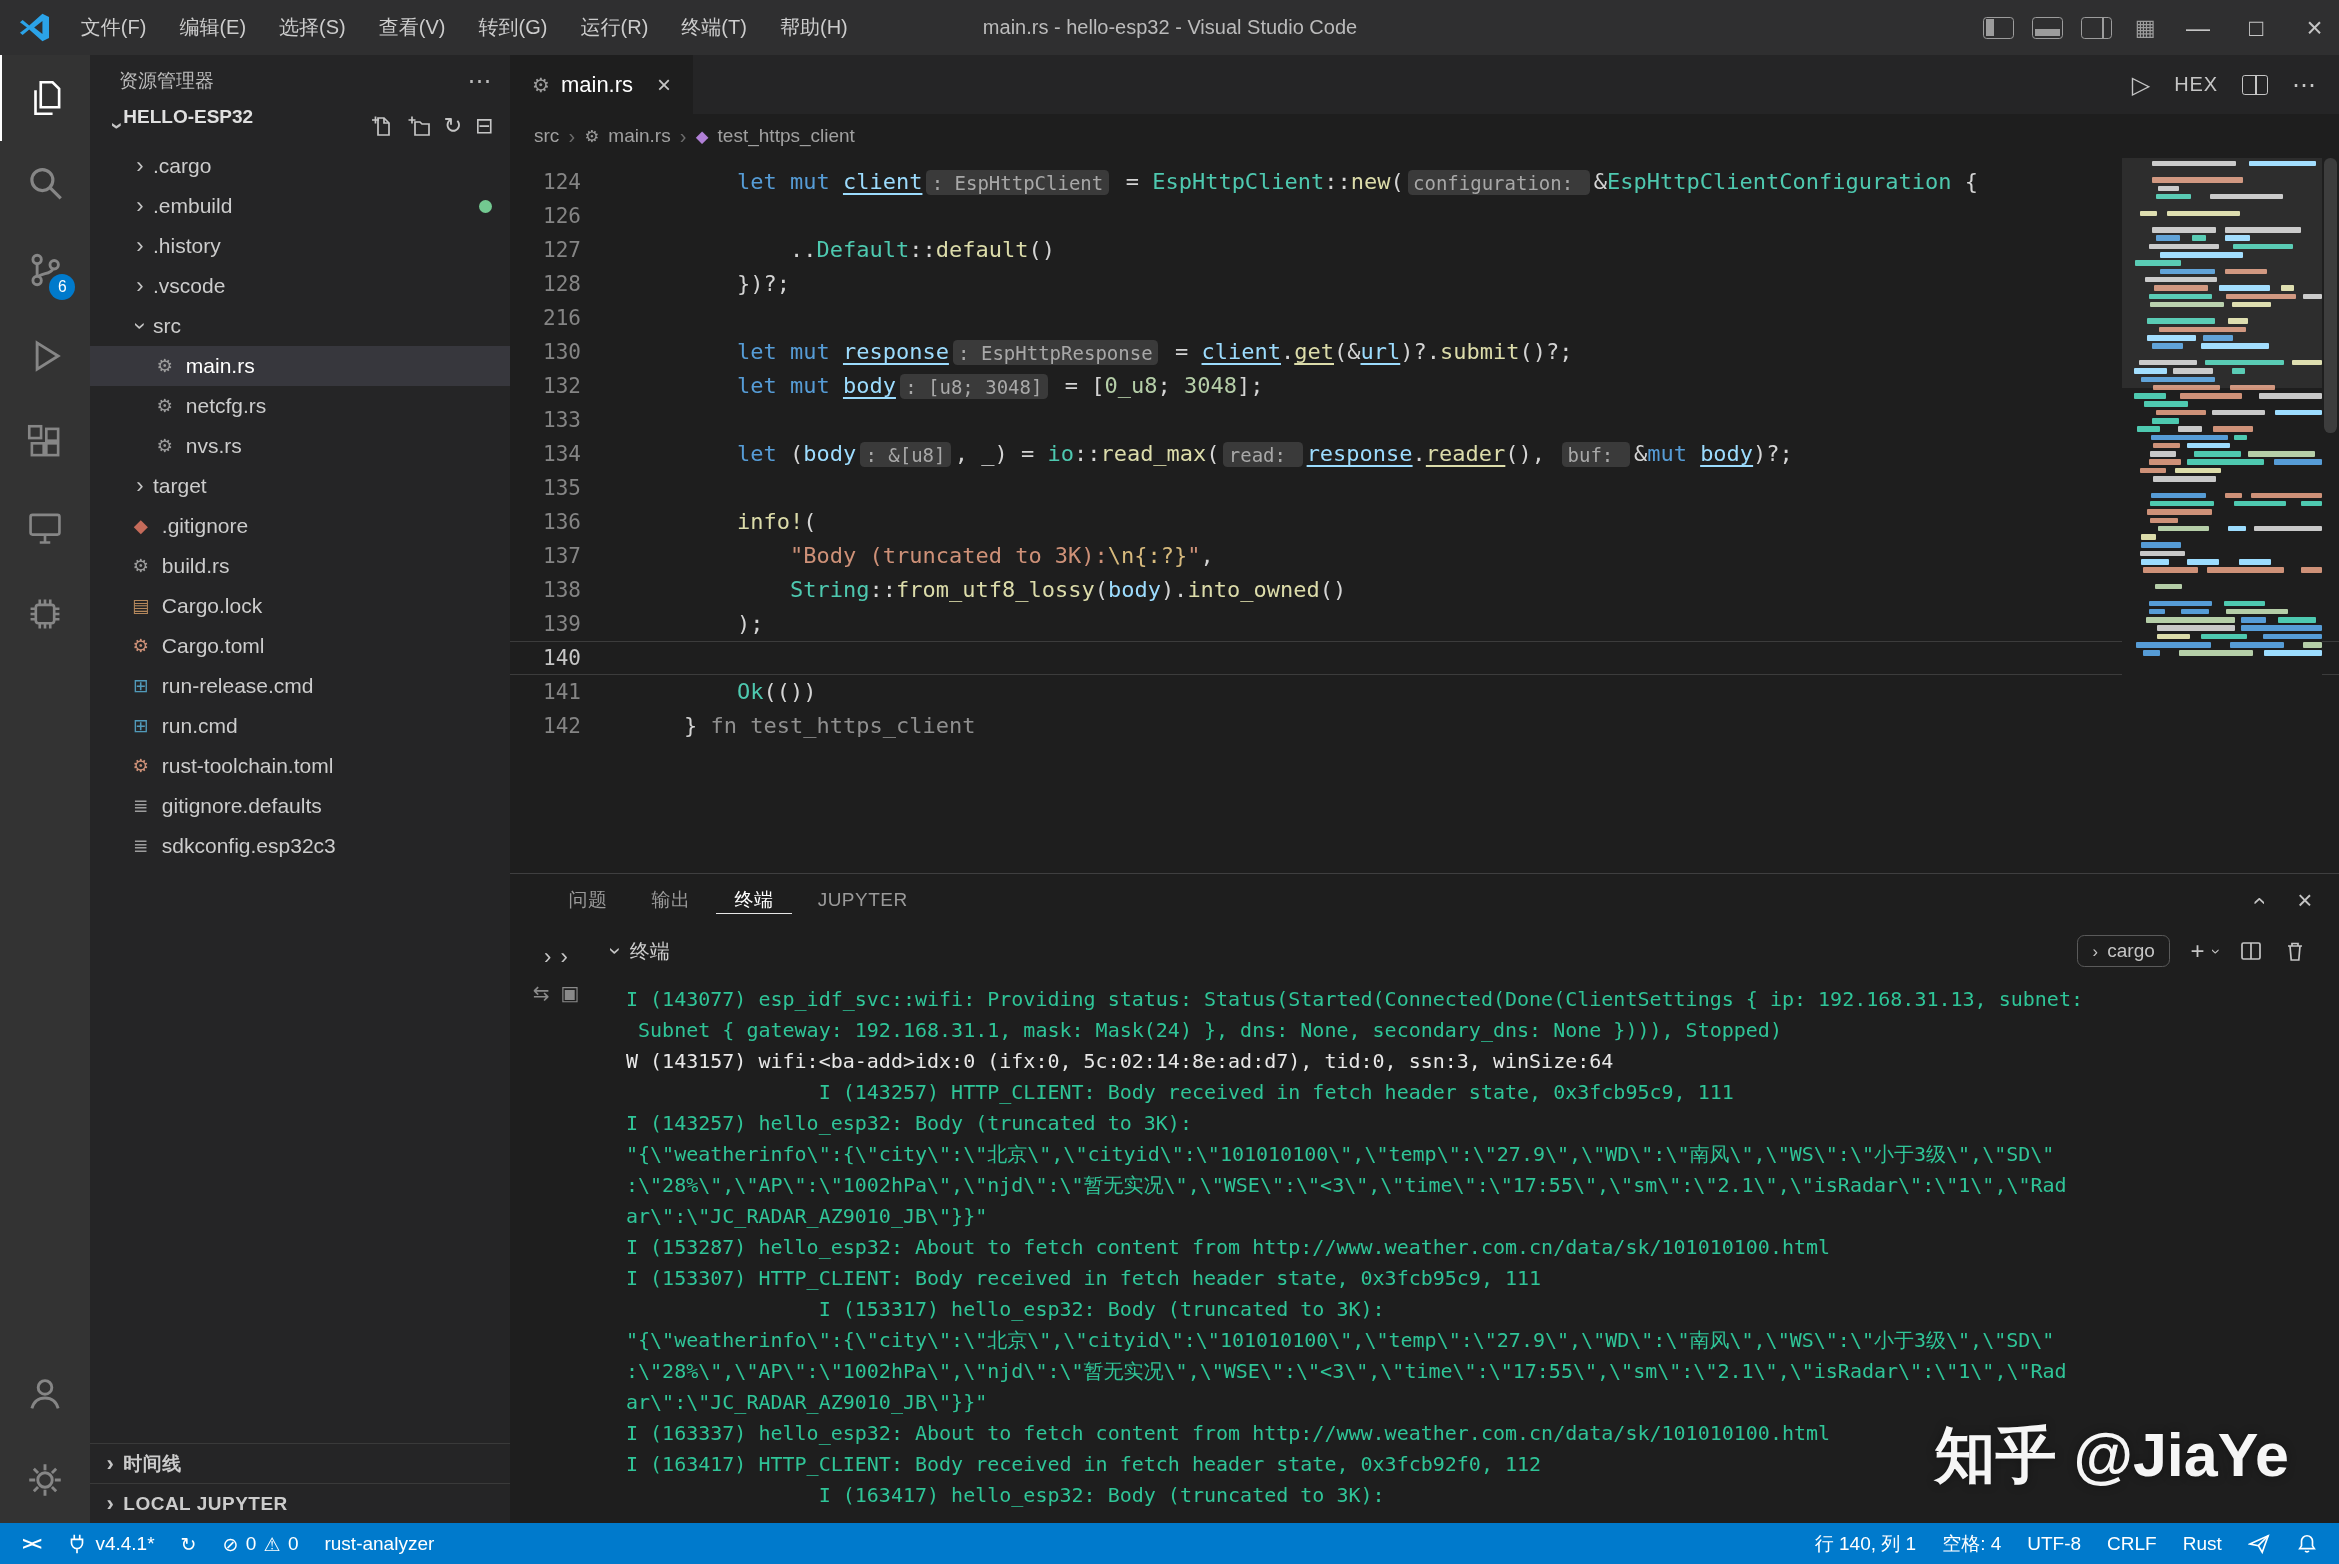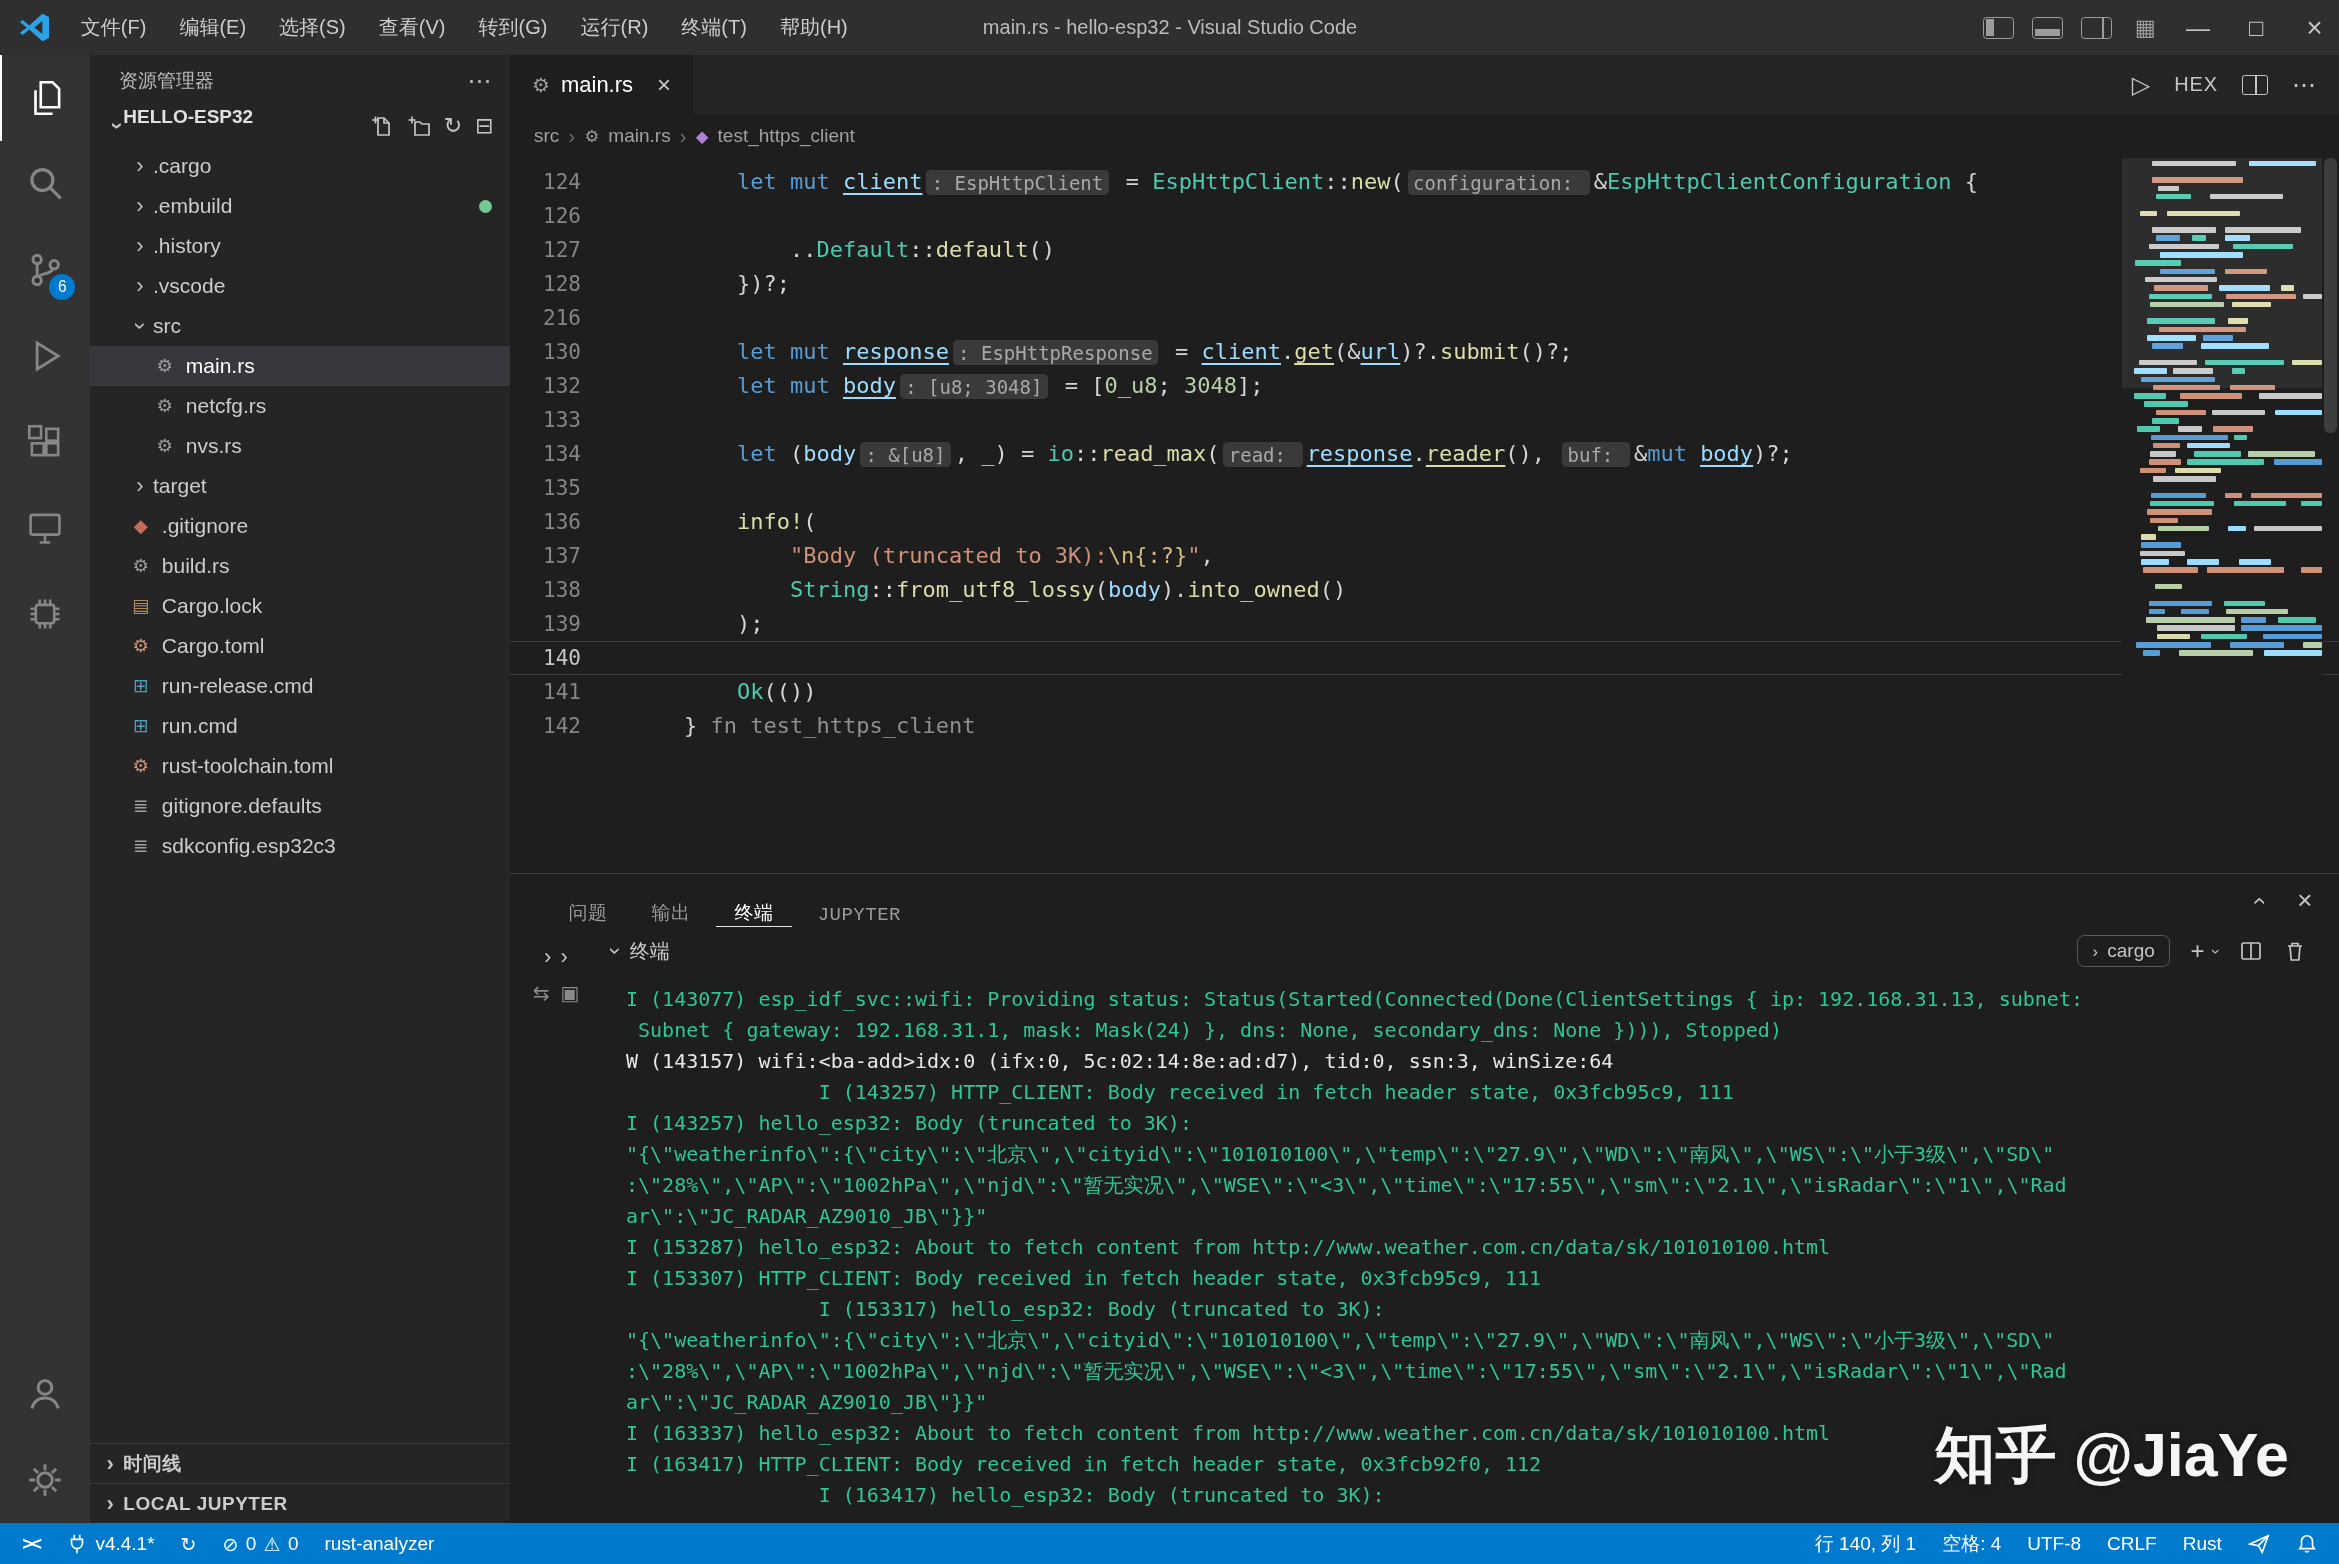--- a/index.html
+++ b/index.html
@@ -598,21 +598,21 @@
               </div>
             </div>
         </div>
         <div class="scrollbar-v">
             <div class="sb-thumb"></div>
           </div>
       </div>
 
       <div class="panel">
         <div class="panel-tabs">
-          <div id="ptabs" style="display:flex;align-items:flex-end;gap:7.3px;font-family:Liberation Mono, monospace;">
+          <div id="ptabs" style="display:flex;align-items:center;gap:7.3px;">
               <div class="ptab">问题</div>
               <div class="ptab">输出</div>
               <div class="ptab active">终端</div>
               <div class="ptab">JUPYTER</div>
             </div>
           <div class="panel-tab-actions">
             <span class="chev" style="transform:rotate(-90deg)">›</span>
             <span class="x">×</span>
           </div>
         </div>

